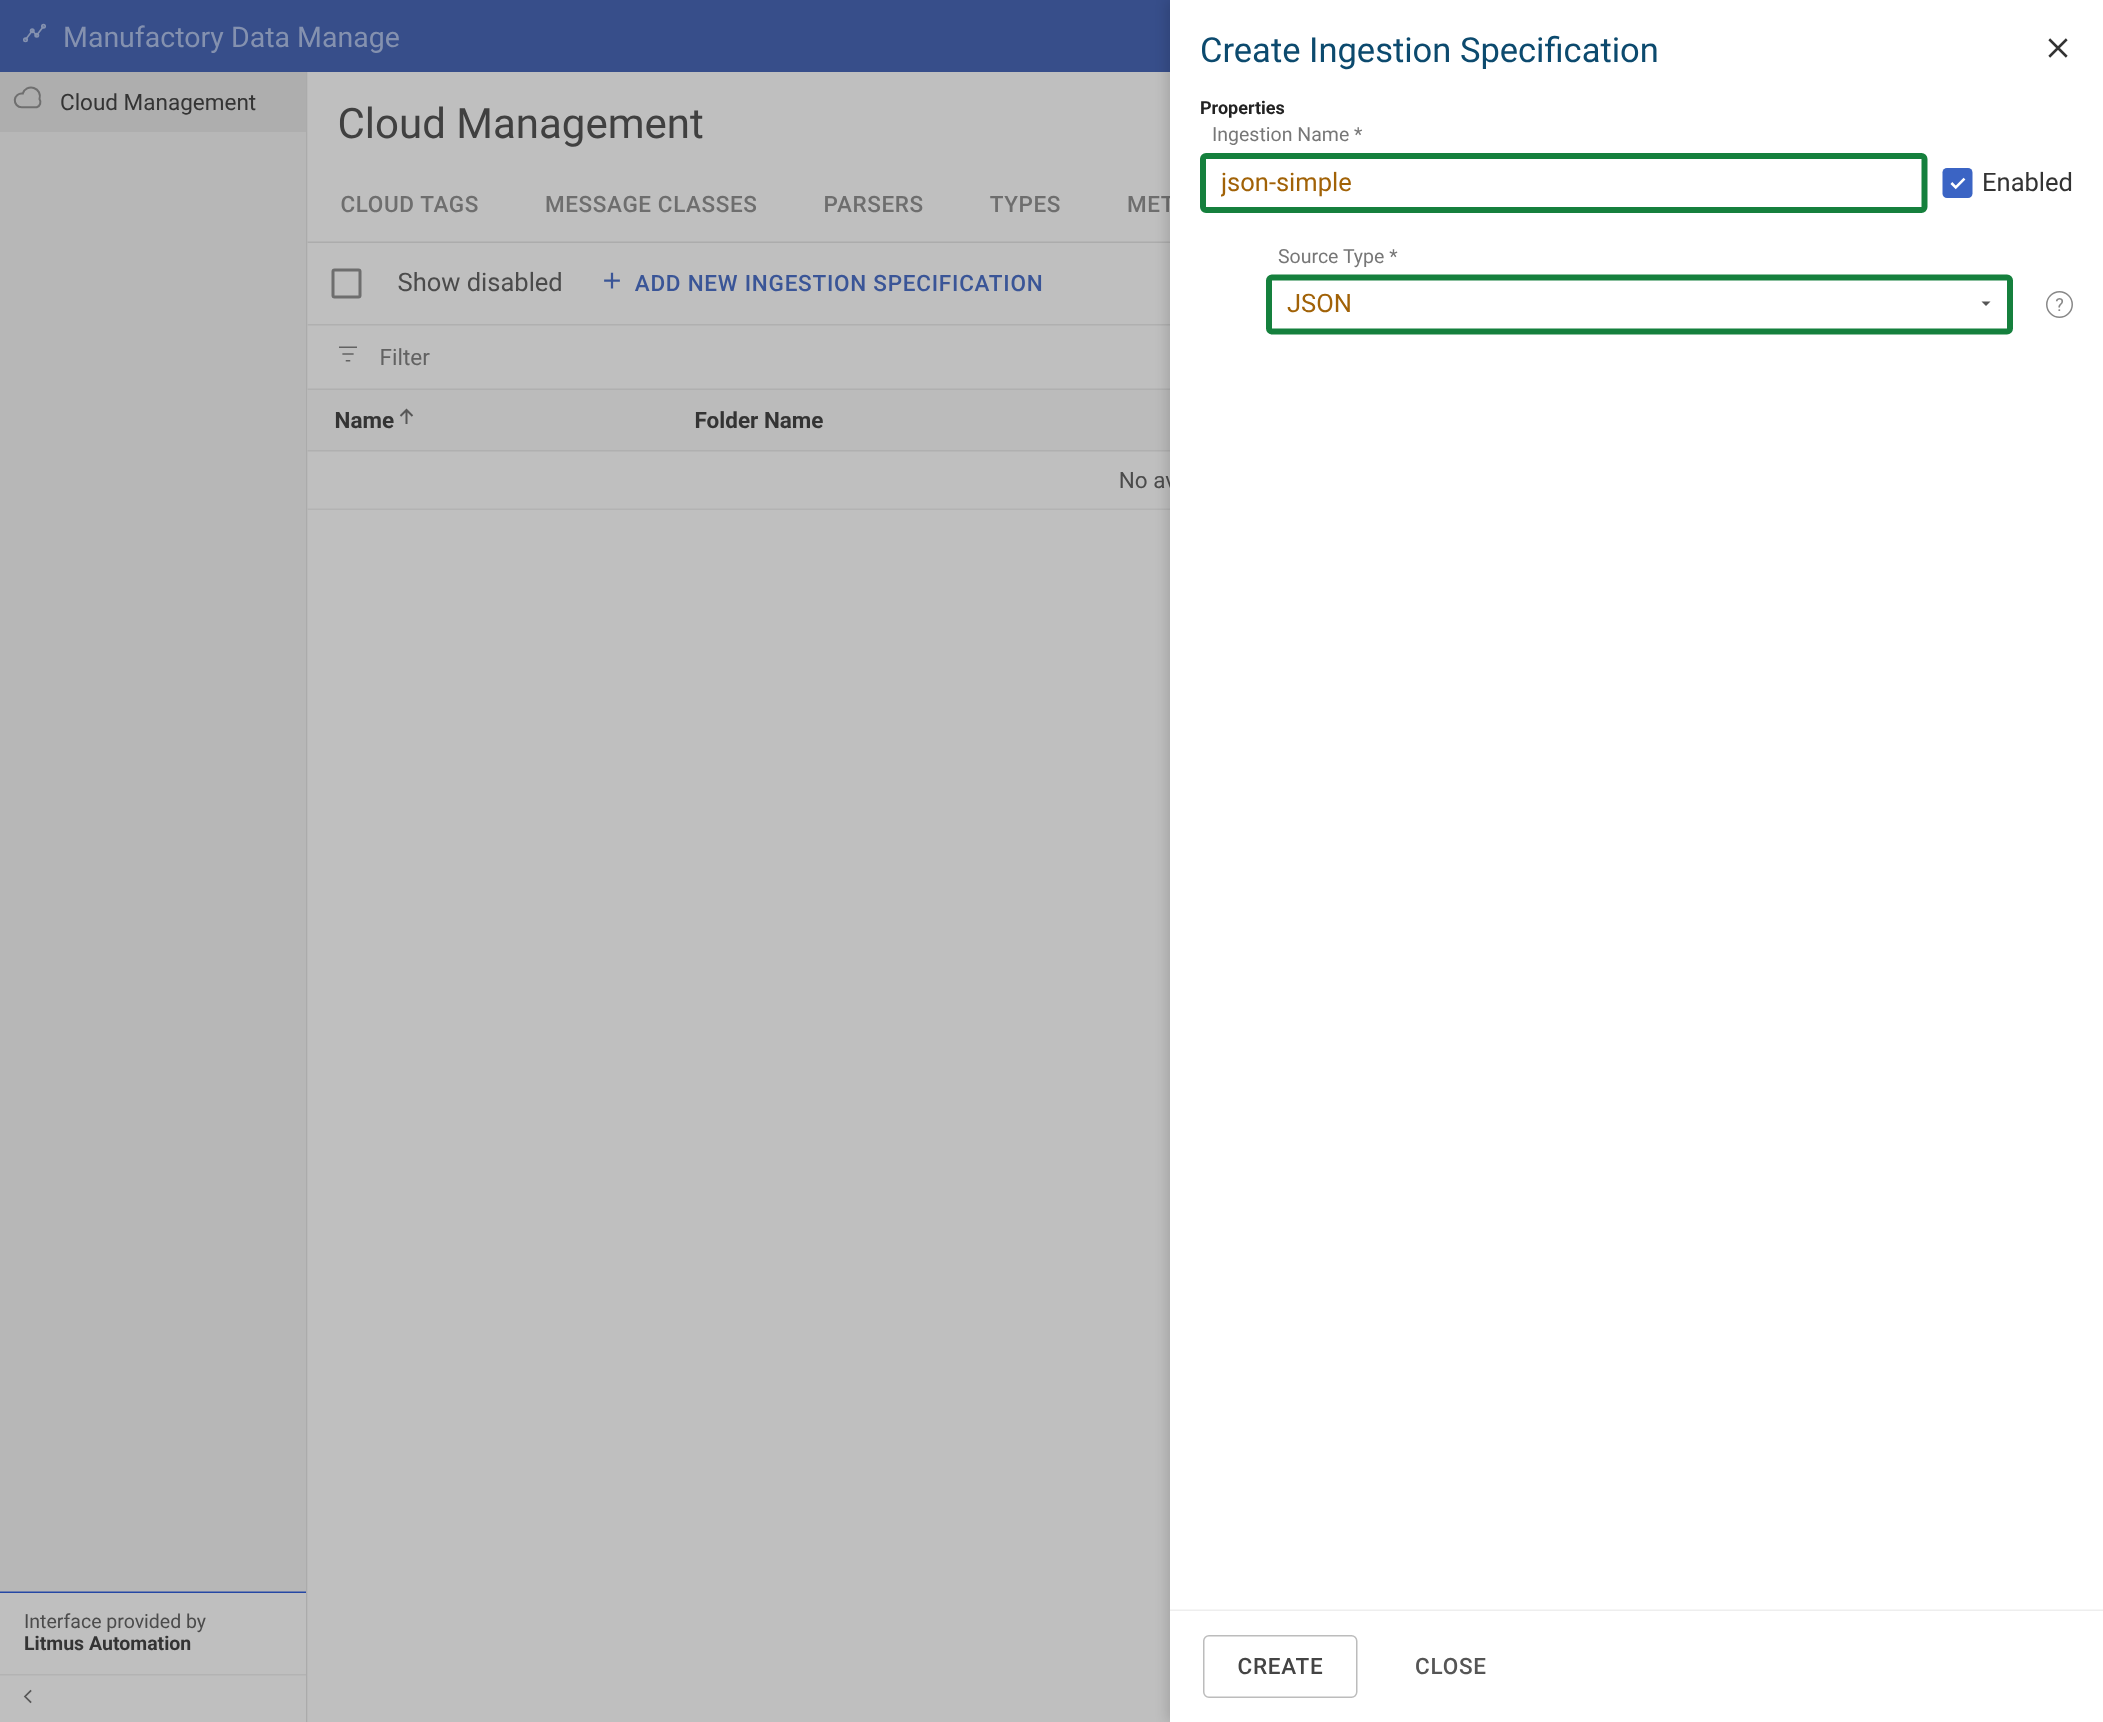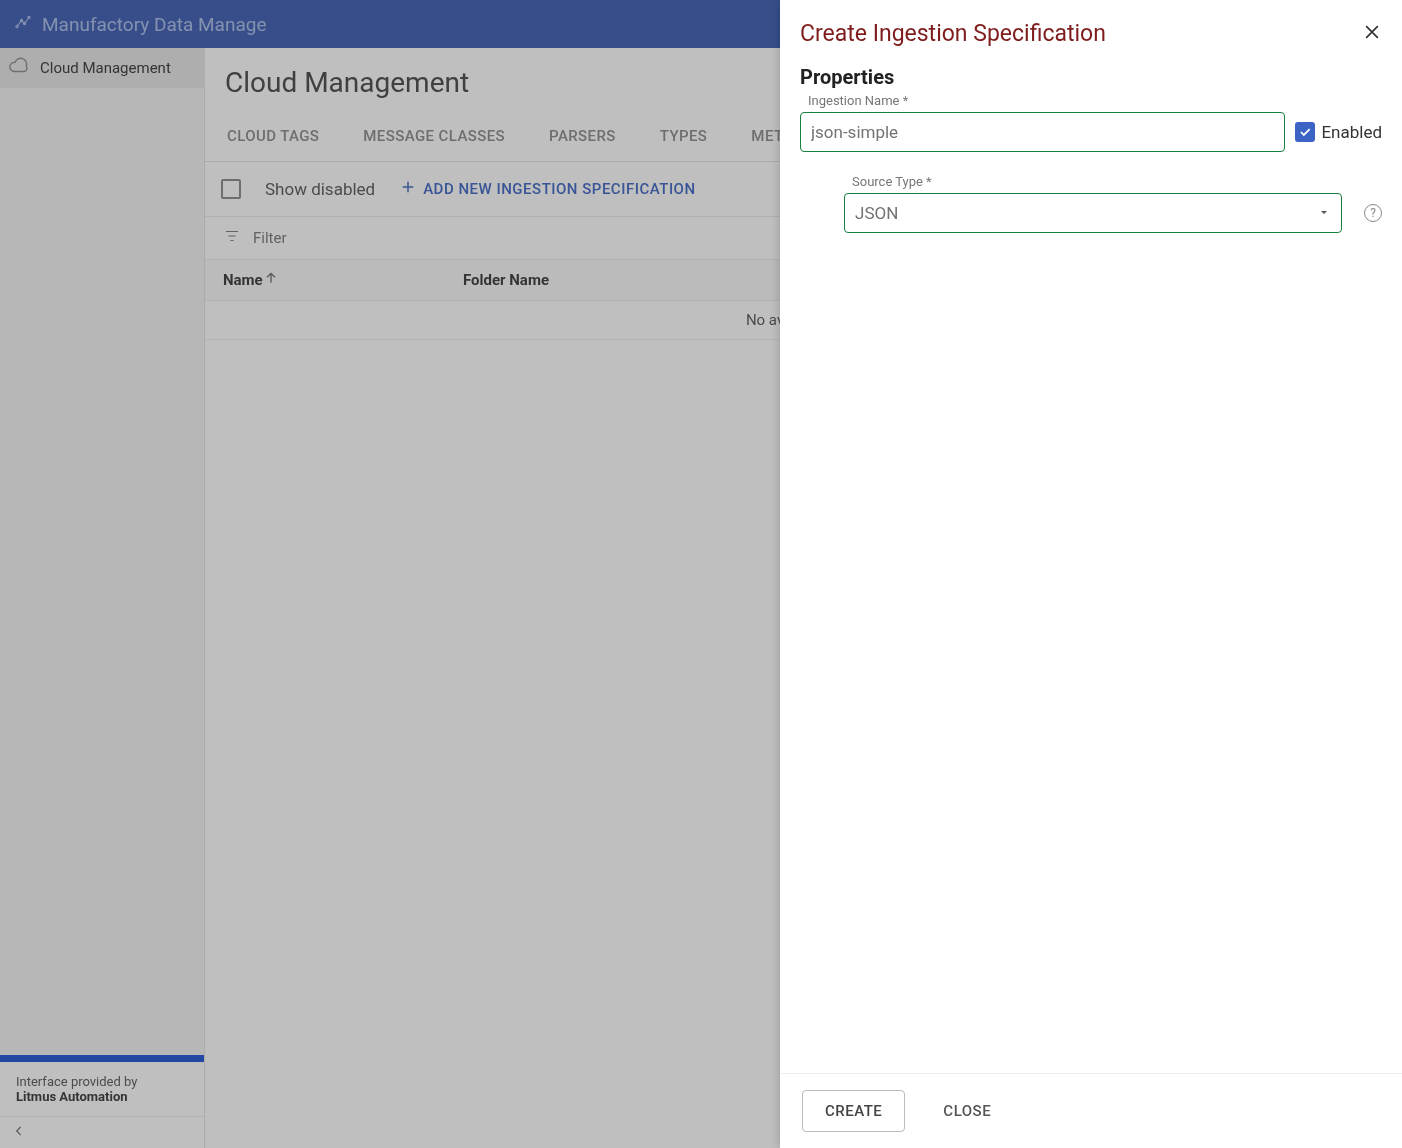--- a/index.html
+++ b/index.html
@@ -8,21 +8,21 @@
   
   .topbar { height:48px; background:#3759b2; color:#a9bce7; display:flex; align-items:center; padding:0 14px; gap:10px; }
   .topbar svg { width:18px; height:18px; fill:none; stroke:#a9bce7; stroke-width:1.5; }
   .topbar .title { font-size:19px; font-weight:400; }
 
   
   .sidebar { position:absolute; top:48px; left:0; width:205px; bottom:0; background:#f3f3f3; border-right:1px solid #e2e2e2; display:flex; flex-direction:column; }
   .side-item { display:flex; align-items:center; gap:10px; height:40px; padding:0 8px; background:#e6e6e6; }
   .side-item svg { width:22px; height:22px; }
   .side-item span { font-size:15px; color:#333; }
-  .side-footer { margin-top:auto; padding:12px 16px; font-size:13px; color:#555; border-top:7px solid #1d4ed8; background:#fff; }
+  .side-footer { margin-top:auto; padding:12px 16px; font-size:13px; color:#555; border-top:1px solid #1d4ed8; background:#fff; }
   .side-footer .brand { font-weight:700; color:#333; }
   .side-collapse { height:32px; display:flex; align-items:center; padding:0 12px; background:#fff; border-top:1px solid #eee;}
   .side-collapse svg { width:14px; height:14px; stroke:#666; fill:none; stroke-width:2; }
 
   
   .main { position:absolute; top:48px; left:205px; right:0; bottom:0; background:#fff; }
   .page-title { font-size:28px; font-weight:400; color:#444; padding:18px 20px 12px; }
   .tabs { display:flex; border-bottom:1px solid #e3e3e3; padding:0 12px; gap:24px; }
   .tab { font-size:15px; font-weight:500; letter-spacing:0.4px; color:#888; padding:16px 10px; white-space:nowrap; cursor:pointer; }
   .toolbar { display:flex; align-items:center; gap:24px; padding:16px 16px; border-bottom:1px solid #e9e9e9; }
@@ -36,30 +36,30 @@
   .thead .col1 { width:240px; display:flex; align-items:center; gap:0; }
   .thead .col1 svg { width:16px; height:16px; stroke:#666; fill:none; stroke-width:2; }
   .empty { text-align:center; padding:10px 0; font-size:15px; color:#555; border-bottom:1px solid #eee; }
 
   
   .scrim { position:absolute; top:0; left:0; width:780px; height:1148px; background:rgba(55,55,55,0.32); pointer-events:none; }
 
   
   .drawer { position:absolute; top:0; right:0; bottom:0; width:622px; background:#fff; box-shadow:-2px 0 8px rgba(0,0,0,0.15); display:flex; flex-direction:column; }
   .dr-head { display:flex; align-items:center; justify-content:space-between; padding:20px 20px 14px; }
-  .dr-title { font-size:23px; color:#7f1d1d; }
+  .dr-title { font-size:23px; color:#0c4a6e; }
   .dr-close svg { width:20px; height:20px; stroke:#333; stroke-width:2; fill:none; cursor:pointer; }
   .dr-body { padding:4px 20px; flex:1; overflow:auto; }
-  .section-h { font-size:20px; font-weight:700; margin-bottom:4px; }
+  .section-h { font-size:12px; font-weight:700; margin-bottom:4px; }
   .section-sub { font-size:14px; color:#666; margin-bottom:12px; }
 
   .field { margin-bottom:8px; }
   .field-label { font-size:13px; color:#777; padding-left:8px; margin-bottom:4px; display:block; }
   .row { display:flex; align-items:center; gap:10px; }
-  .input { width:100%; height:40px; border:1px solid #15803d; border-radius:4px; padding:0 10px; font-size:17px; color:#737373; }
+  .input { width:100%; height:40px; border:4px solid #15803d; border-radius:4px; padding:0 10px; font-size:17px; color:#a16207; }
   .helper { font-size:13px; color:#777; padding-left:8px; margin-top:4px; }
 
   .enabled-box { display:flex; align-items:center; gap:6px; }
   .enabled-box .chkfill { width:20px; height:20px; border-radius:3px; background:#3b64c4; display:flex; align-items:center; justify-content:center; }
   .enabled-box .chkfill svg { width:14px; height:14px; stroke:#fff; stroke-width:3; fill:none; }
   .enabled-label { font-size:17px; color:#333; }
 
   .select-wrap { position:relative; }
   .select-wrap .caret { position:absolute; right:12px; top:50%; transform:translateY(-50%); pointer-events:none; }
   .select-wrap .caret svg { width:12px; height:12px; fill:#555; }

